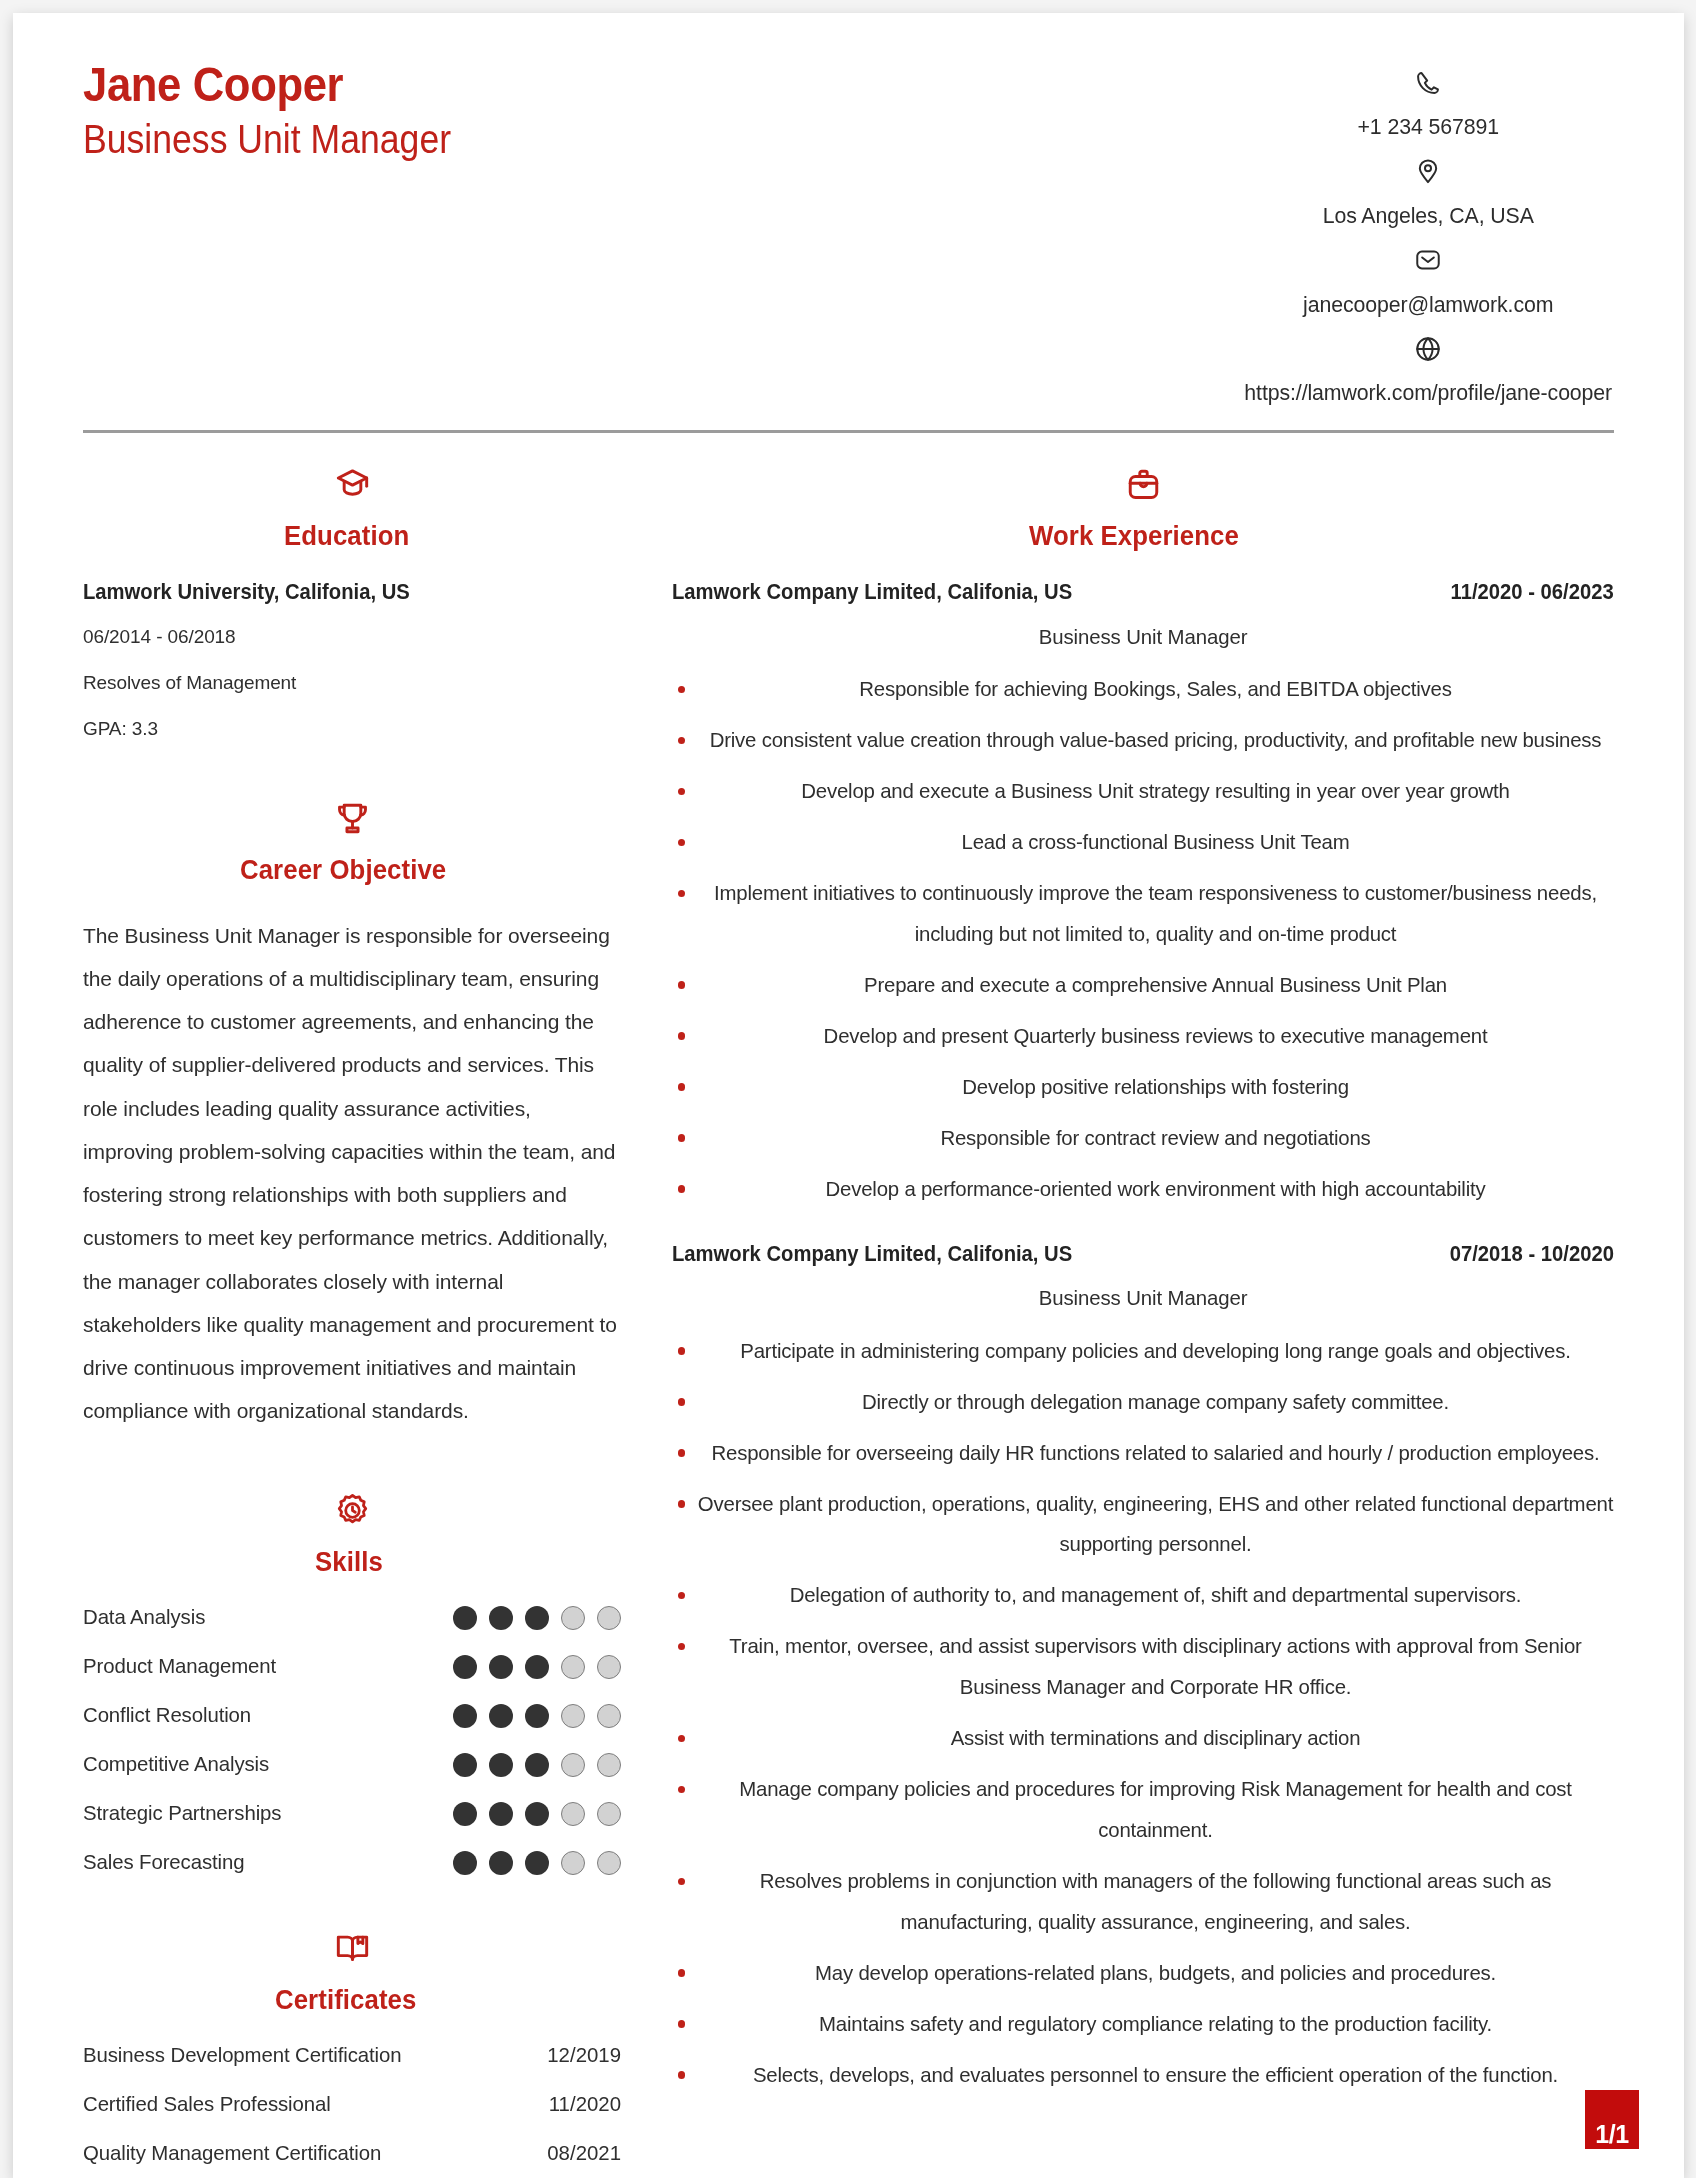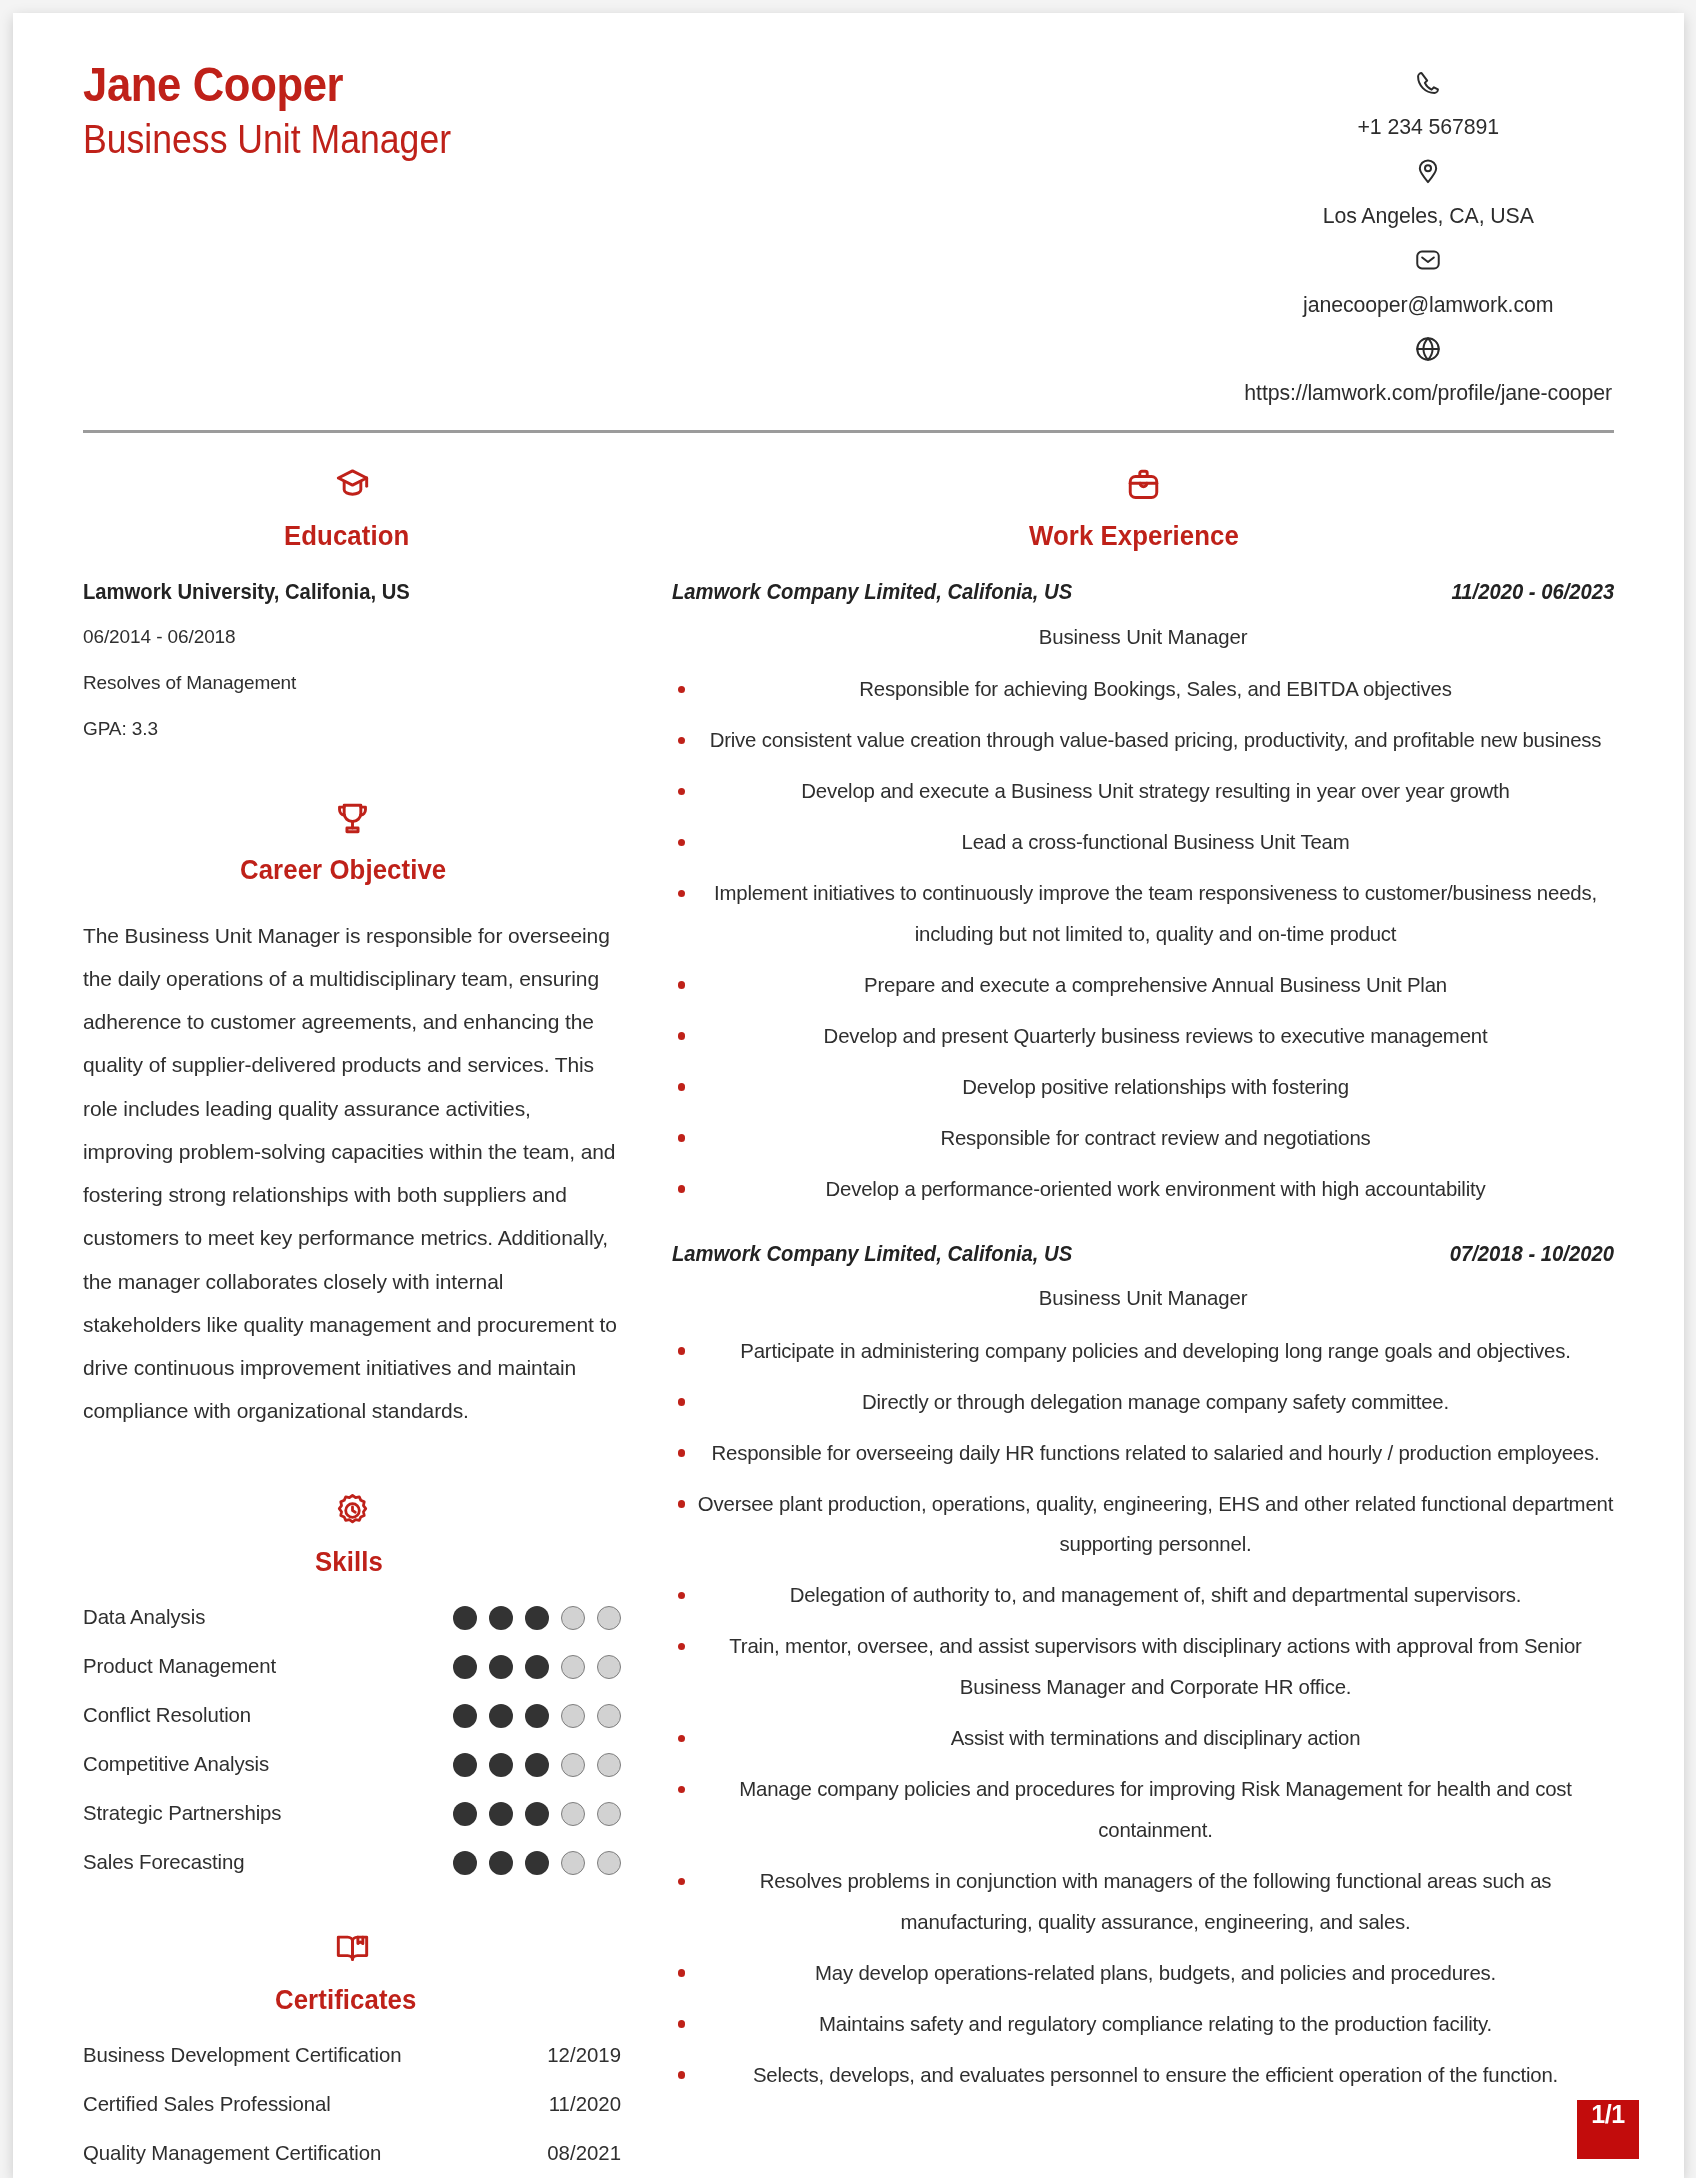--- a/index.html
+++ b/index.html
@@ -200,21 +200,20 @@
   }
 
   
   .job { margin-bottom: 7.4px; }
 
   .job-head {
     display: flex;
     align-items: baseline;
     justify-content: space-between;
     margin-bottom: 20.4px;
-    font-style: italic;
   }
   .job-company {
     font-family: "Liberation Sans Narrow", "Liberation Sans", sans-serif;
     font-size: 21.3px;
     font-weight: bold;
     color: #232323;
     transform: scaleX(0.95);
     transform-origin: left center;
   }
   .job-dates {
@@ -252,24 +251,24 @@
     border-radius: 50%;
     background: #bf2119;
   }
 
   .job-gap { height: 22px; }
 
   
   .page-badge {
     position: absolute;
     right: 45px;
-    bottom: 20px;
-    width: 62px; height: 59px;
+    bottom: 30px;
+    width: 54px; height: 59px;
     background: #c20c0c;
-    display: flex; align-items: flex-start; justify-content: center;
+    display: flex; align-items: flex-end; justify-content: center;
   }
   .page-badge span {
     font-family: "Liberation Sans Narrow", "Liberation Sans", sans-serif;
     font-size: 25px;
     font-weight: bold;
     color: #ffffff;
     letter-spacing: -0.5px;
   }
 </style>
 </head>

